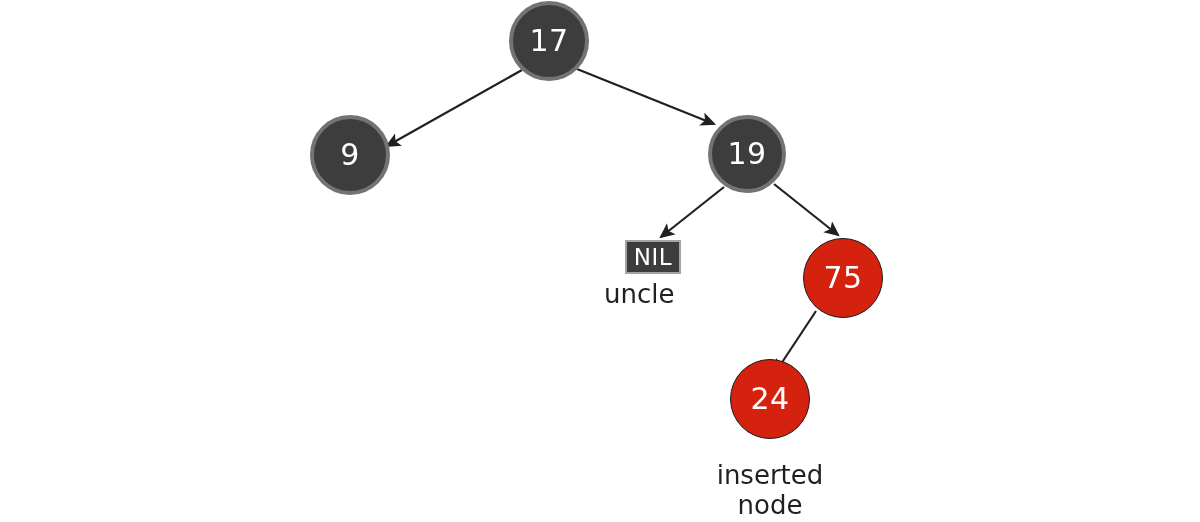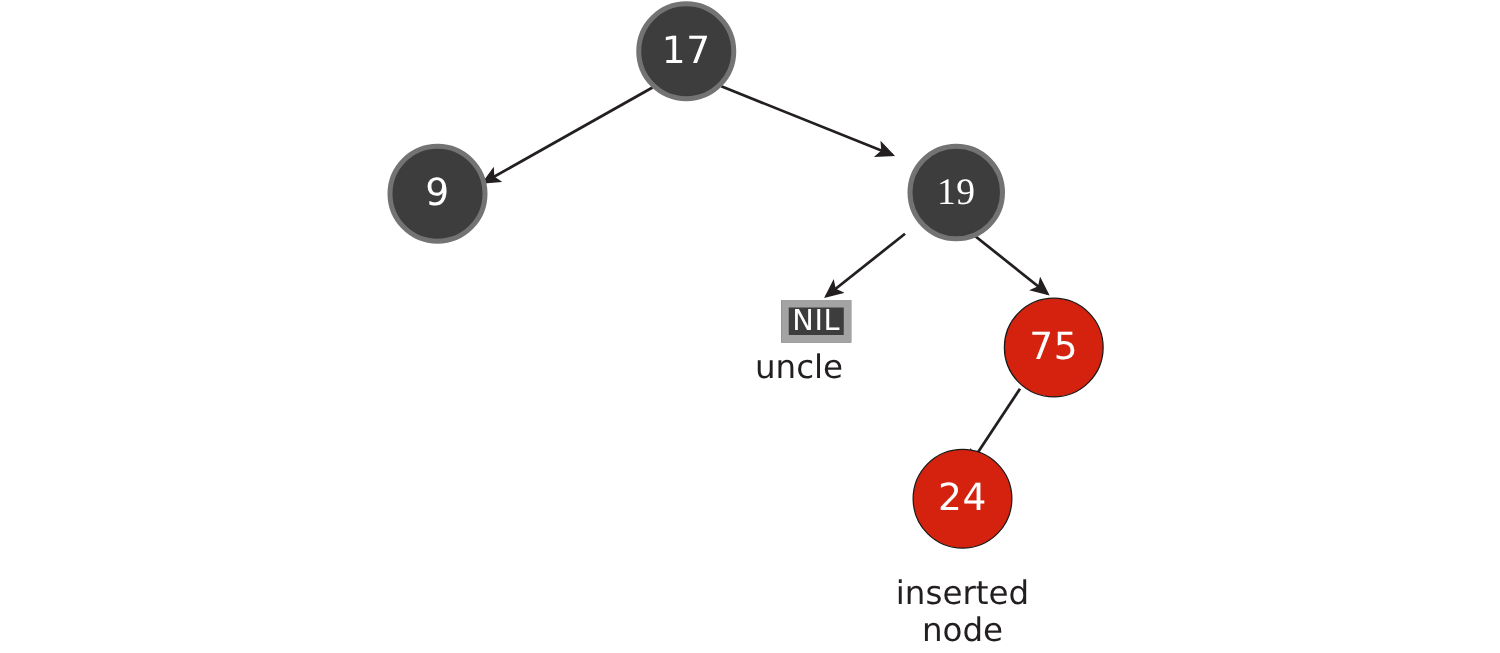--- a/index.html
+++ b/index.html
@@ -42,21 +42,21 @@
     background: #d4220f;
     border: 1px solid #1a1a1a;
   }
   .node-label {
     line-height: 1;
     letter-spacing: 0.5px;
   }
   .nil-box {
     position: absolute;
     background: #3d3d3d;
-    border: 6px solid #a3a3a3;
+    border: 2px solid #a3a3a3;
     box-sizing: border-box;
     display: flex;
     align-items: center;
     justify-content: center;
     color: #ffffff;
   }
   .nil-text {
     font-size: 23px;
     line-height: 1;
     letter-spacing: 0.5px;
@@ -91,21 +91,21 @@
   </svg>
 
   <div class="node node-black" style="left:509px; top:1px; width:80px; height:80px;">
     <span class="node-label" style="font-size:30px;">17</span>
   </div>
 
   <div class="node node-black" style="left:310px; top:115px; width:80px; height:80px;">
     <span class="node-label" style="font-size:30px;">9</span>
   </div>
 
-  <div class="node node-black" style="left:726px; top:115px; width:78px; height:78px;font-family:Liberation Serif, serif;">
+  <div class="node node-black" style="left:708px; top:115px; width:78px; height:78px;">
     <span class="node-label" style="font-size:30px;">19</span>
   </div>
 
   <div class="nil-box" style="left:625px; top:240px; width:56px; height:34px;">
     <span class="nil-text">NIL</span>
   </div>
 
   <div class="node node-red" style="left:803px; top:238px; width:80px; height:80px;">
     <span class="node-label" style="font-size:30px;">75</span>
   </div>

